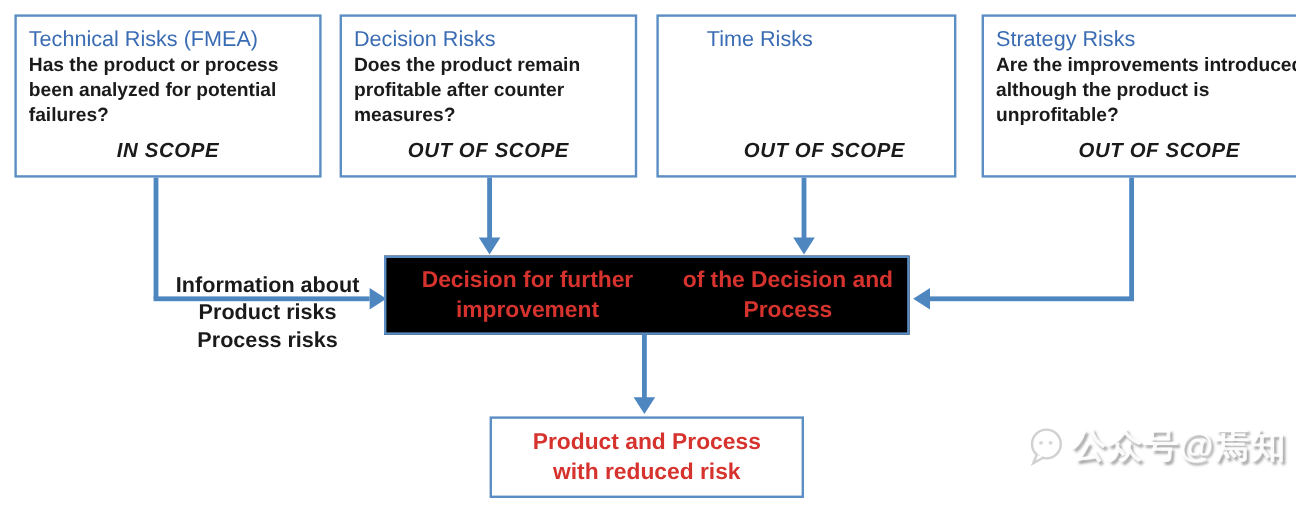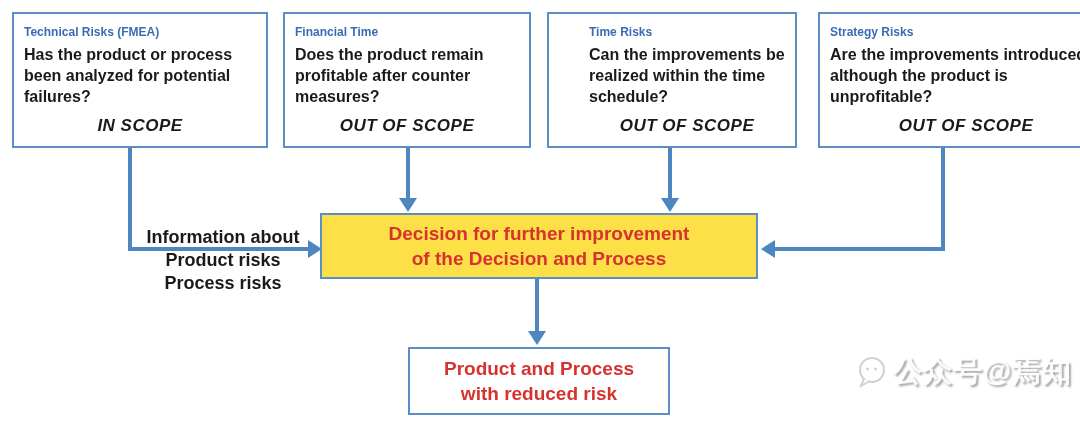--- a/index.html
+++ b/index.html
@@ -12,21 +12,21 @@
   html,body{margin:0;padding:0;background:#ffffff;}
   .canvas{
     position:relative;width:1080px;height:426px;background:#ffffff;
     font-family:"Liberation Sans",sans-serif;overflow:hidden;
   }
   .risk-box{
     position:absolute;top:12px;height:136px;box-sizing:border-box;
     border:2px solid var(--border-blue);background:#ffffff;
     padding:7px 10px 6px 10px;display:flex;flex-direction:column;
   }
-  .risk-title{color:var(--title-blue);font-weight:bold;font-size:12px;line-height:22px;}
+  .risk-title{color:var(--title-blue);font-weight:normal;font-size:18px;line-height:22px;}
   .risk-question{color:var(--text-black);font-weight:bold;font-size:16px;line-height:21px;margin-top:1px;}
   .risk-scope{
     color:var(--text-black);font-weight:bold;font-style:italic;font-size:17px;
     text-align:center;margin-top:auto;margin-bottom:4px;letter-spacing:.5px;
   }
   .vline{position:absolute;width:4px;background:var(--arrow-blue);}
   .hline{position:absolute;height:4px;background:var(--arrow-blue);}
   .arrowhead-down{position:absolute;width:0;height:0;
     border-left:9px solid transparent;border-right:9px solid transparent;
     border-top:14px solid var(--arrow-blue);}
@@ -36,22 +36,22 @@
   .arrowhead-left{position:absolute;width:0;height:0;
     border-top:9px solid transparent;border-bottom:9px solid transparent;
     border-right:14px solid var(--arrow-blue);}
   .info-label{
     position:absolute;left:130px;top:226px;width:186px;z-index:2;
     text-align:center;color:var(--text-black);font-weight:bold;
     font-size:18px;line-height:23px;
   }
   .decision-box{
     position:absolute;left:320px;top:213px;width:438px;height:66px;box-sizing:border-box;
-    border:2px solid var(--border-blue);background:#fde047;
-    display:flex;flex-direction:column;justify-content:center;align-items:center;
+    border:2px solid var(--border-blue);background:#000000;
+    display:flex;flex-direction:row;justify-content:center;align-items:center;
   }
   .decision-box .red-line, .result-box .red-line{
     color:var(--accent-red);font-weight:bold;font-size:19px;line-height:25px;text-align:center;
   }
   .result-box{
     position:absolute;left:408px;top:347px;width:262px;height:68px;box-sizing:border-box;
     border:2px solid var(--border-blue);background:#ffffff;
     display:flex;flex-direction:column;justify-content:center;align-items:center;
   }
   .watermark{
@@ -71,28 +71,27 @@
 
 <div class="canvas">
 
   <div class="risk-box" style="left:12px;width:256px;">
     <div class="risk-title">Technical Risks (FMEA)</div>
     <div class="risk-question">Has the product or process been analyzed for potential failures?</div>
     <div class="risk-scope">IN SCOPE</div>
   </div>
 
   <div class="risk-box" style="left:283px;width:248px;">
-    <div class="risk-title">Financial Time</div>
+    <div class="risk-title">Decision Risks</div>
     <div class="risk-question">Does the product remain profitable after counter measures?</div>
     <div class="risk-scope">OUT OF SCOPE</div>
   </div>
 
   <div class="risk-box" style="left:547px;width:250px;padding-left:40px;">
     <div class="risk-title">Time Risks</div>
-    <div class="risk-question">Can the improvements be realized within the time schedule?</div>
     <div class="risk-scope">OUT OF SCOPE</div>
   </div>
 
   <div class="risk-box" style="left:818px;width:296px;">
     <div class="risk-title">Strategy Risks</div>
     <div class="risk-question">Are the improvements introduced, although the product is unprofitable?</div>
     <div class="risk-scope">OUT OF SCOPE</div>
   </div>
 
   <div class="vline" style="left:128px;top:148px;height:101px;"></div>

